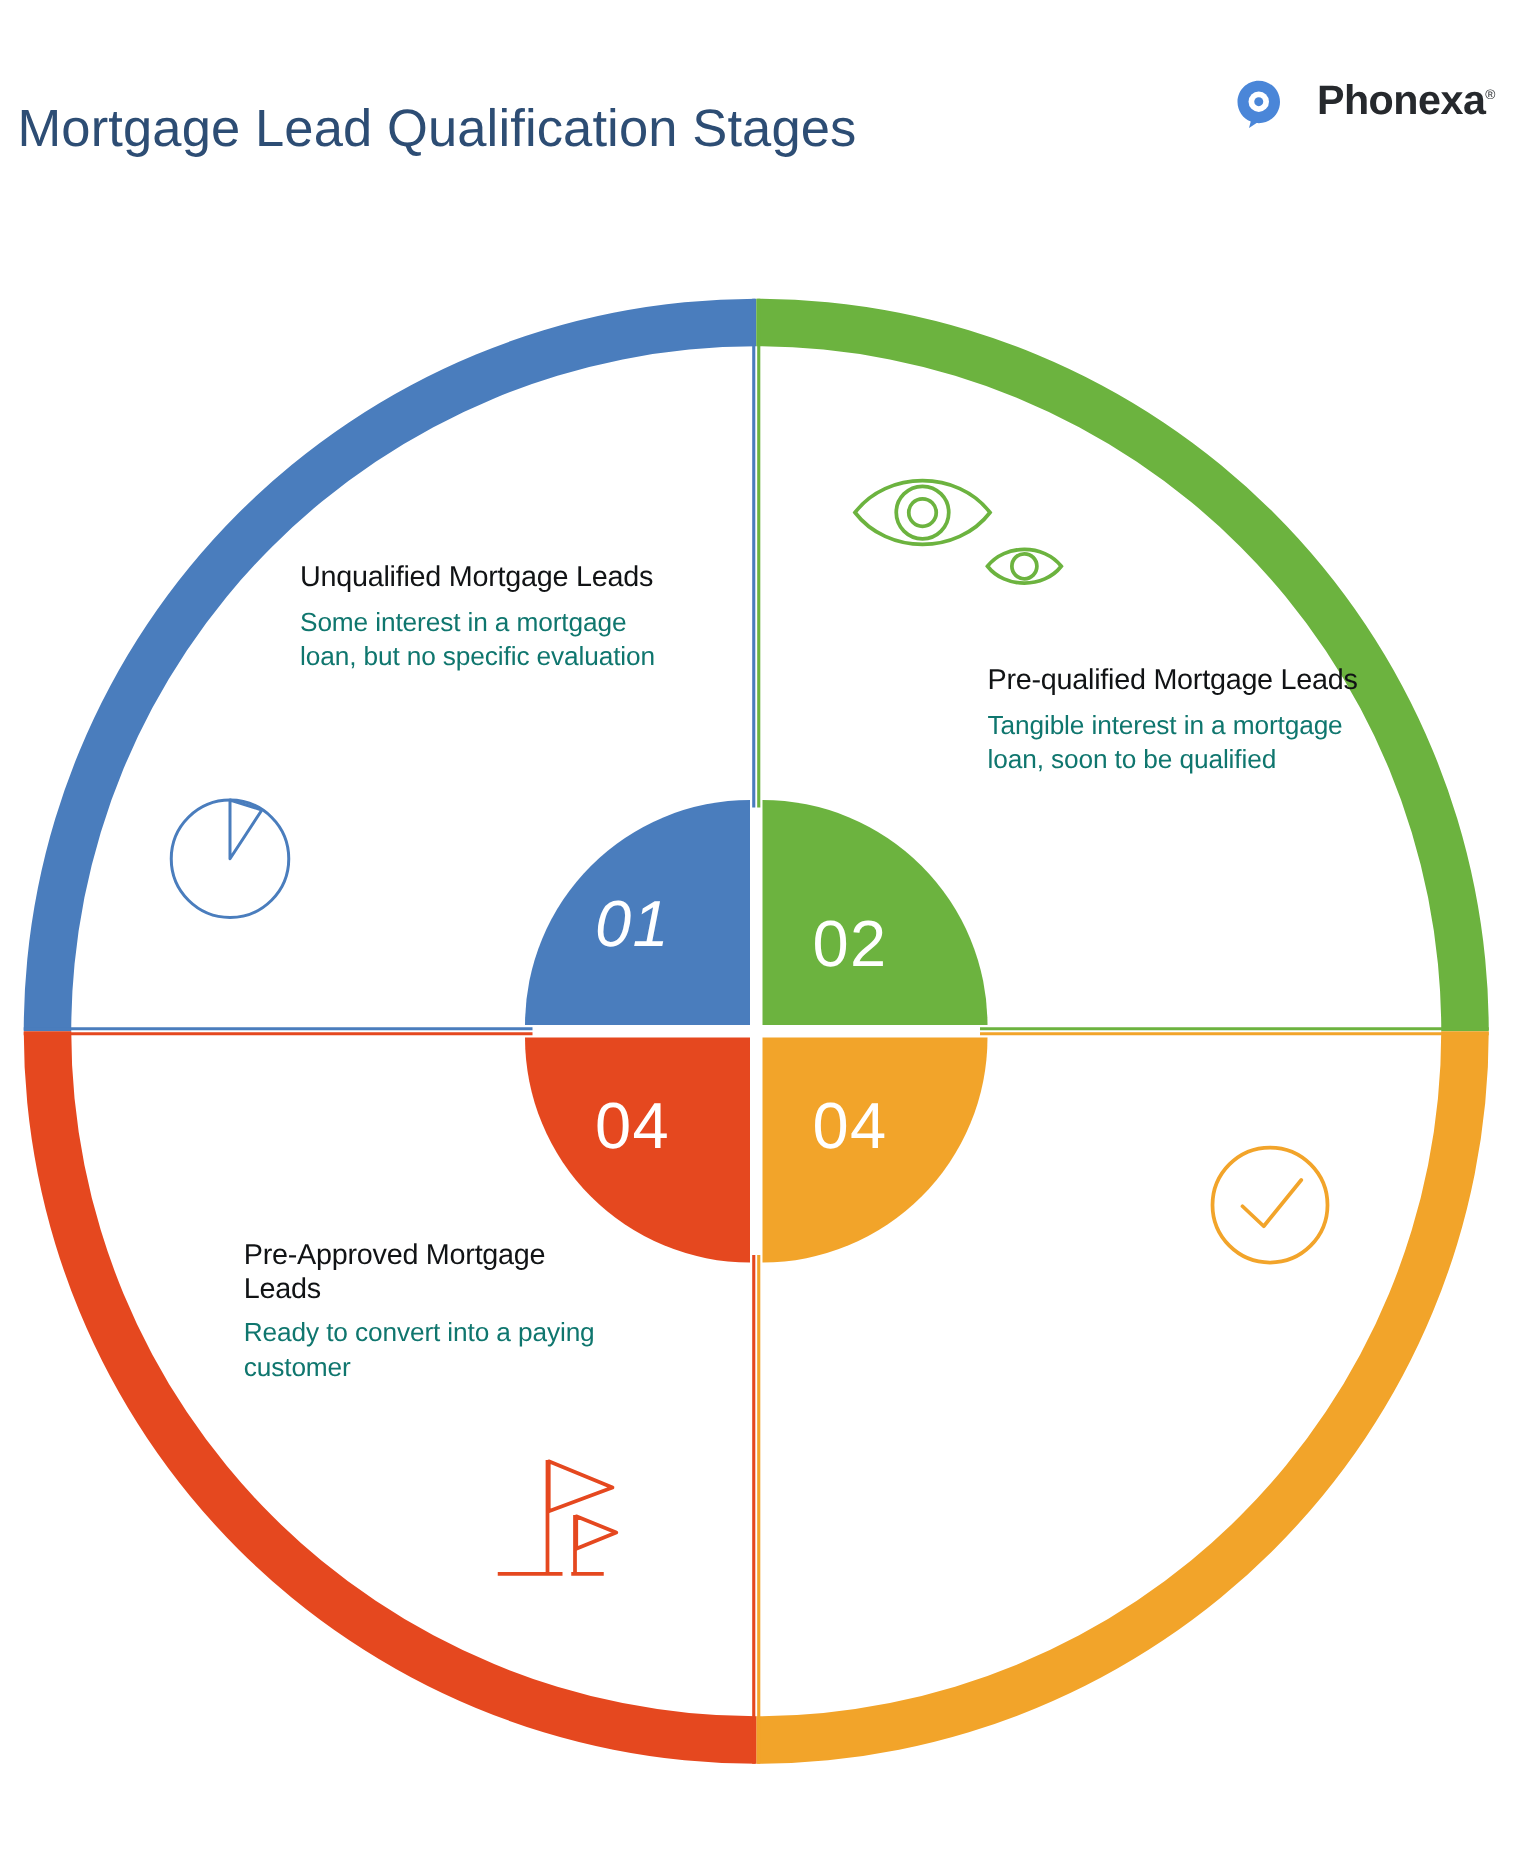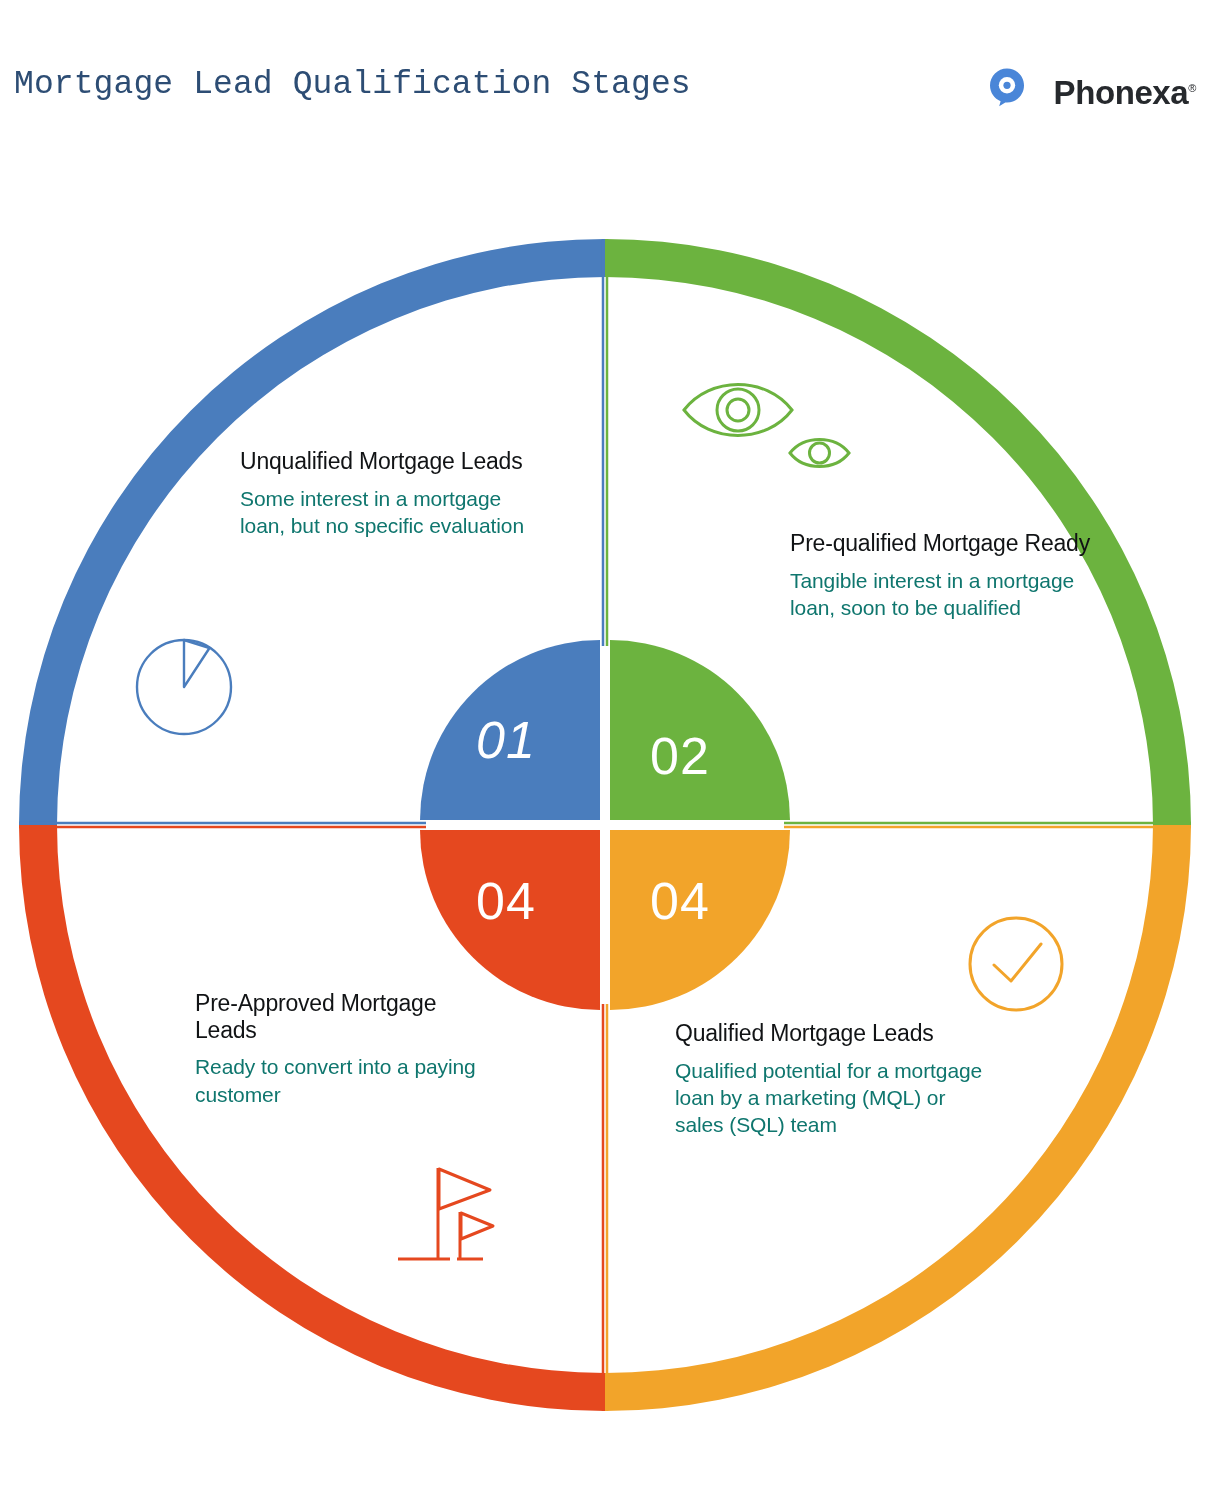--- a/index.html
+++ b/index.html
@@ -8,27 +8,27 @@
     background:#ffffff;
     font-family:"Liberation Sans", sans-serif;
     overflow:hidden;
     position:relative;
   }
   
   #header{
     position:absolute;left:0;top:0;width:1210px;height:160px;
   }
   #page-title{
-    position:absolute;left:14px;top:66px;
-    font-size:33px;font-weight:400;letter-spacing:0.1px;
-    color:#2d4d74;white-space:nowrap;font-family:Liberation Mono, monospace;
+    position:absolute;left:14px;top:79px;
+    font-size:42px;font-weight:400;letter-spacing:0.1px;
+    color:#2d4d74;white-space:nowrap;
   }
   #logo{
     position:absolute;right:14px;top:62px;
-    display:flex;align-items:flex-end;gap:26px;height:46px;
+    display:flex;align-items:flex-start;gap:26px;height:46px;
   }
   #logo-mark{width:42px;height:42px;display:block;}
   #logo-text{
     font-size:33px;font-weight:700;color:#26292d;letter-spacing:-0.4px;
     line-height:1;position:relative;top:1px;
   }
   #logo-tm{font-size:11px;vertical-align:super;font-weight:400;color:#26292d;}
 
   
   #diagram{
@@ -122,28 +122,24 @@
   <div class="qnum" id="num-02">02</div>
   <div class="qnum" id="num-03">04</div>
   <div class="qnum" id="num-04">04</div>
 
   <div class="qtext" id="q1-text">
     <div class="qtitle">Unqualified Mortgage Leads</div>
     <div class="qbody">Some interest in a mortgage loan, but no specific evaluation</div>
   </div>
 
   <div class="qtext" id="q2-text">
-    <div class="qtitle">Pre-qualified Mortgage Ready</div>
+    <div class="qtitle">Pre-qualified Mortgage Leads</div>
     <div class="qbody">Tangible interest in a mortgage loan, soon to be qualified</div>
   </div>
 
-  <div class="qtext" id="q3-text">
-    <div class="qtitle">Qualified Mortgage Leads</div>
-    <div class="qbody">Qualified potential for a mortgage loan by a marketing (MQL) or sales (SQL) team</div>
-  </div>
 
   <div class="qtext" id="q4-text">
     <div class="qtitle">Pre-Approved Mortgage Leads</div>
     <div class="qbody">Ready to convert into a paying customer</div>
   </div>
 
   <div class="qicon" id="icon-q1">
     <svg width="104" height="104" viewBox="0 0 104 104">
       <circle cx="52" cy="52" r="47" fill="none" stroke="#4a7dbd" stroke-width="2.4"></circle>
       <path d="M52 52 L52 5 L77.5 13 Z" fill="none" stroke="#4a7dbd" stroke-width="2.4" stroke-linejoin="round"></path>

